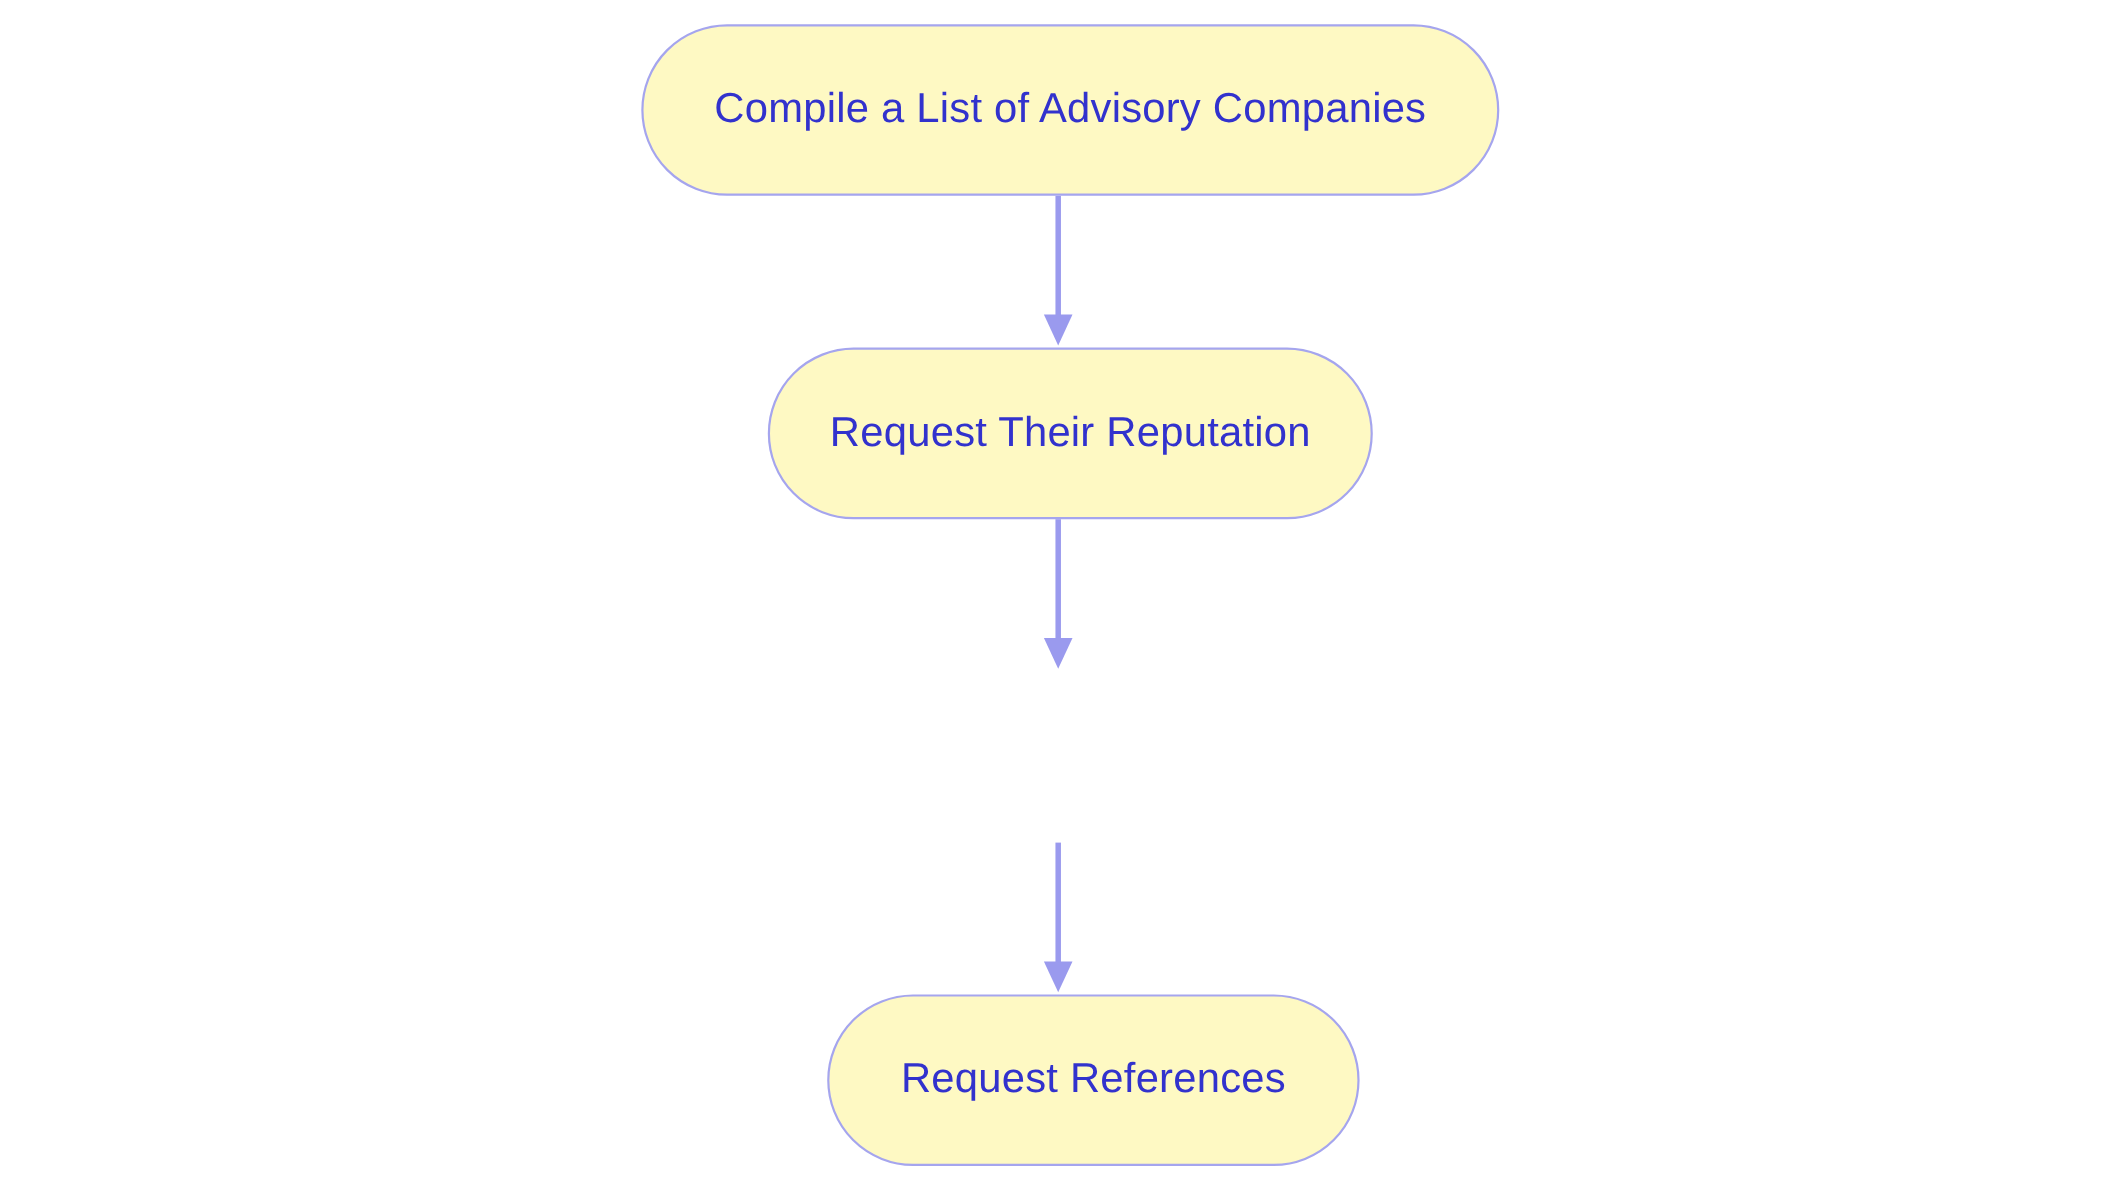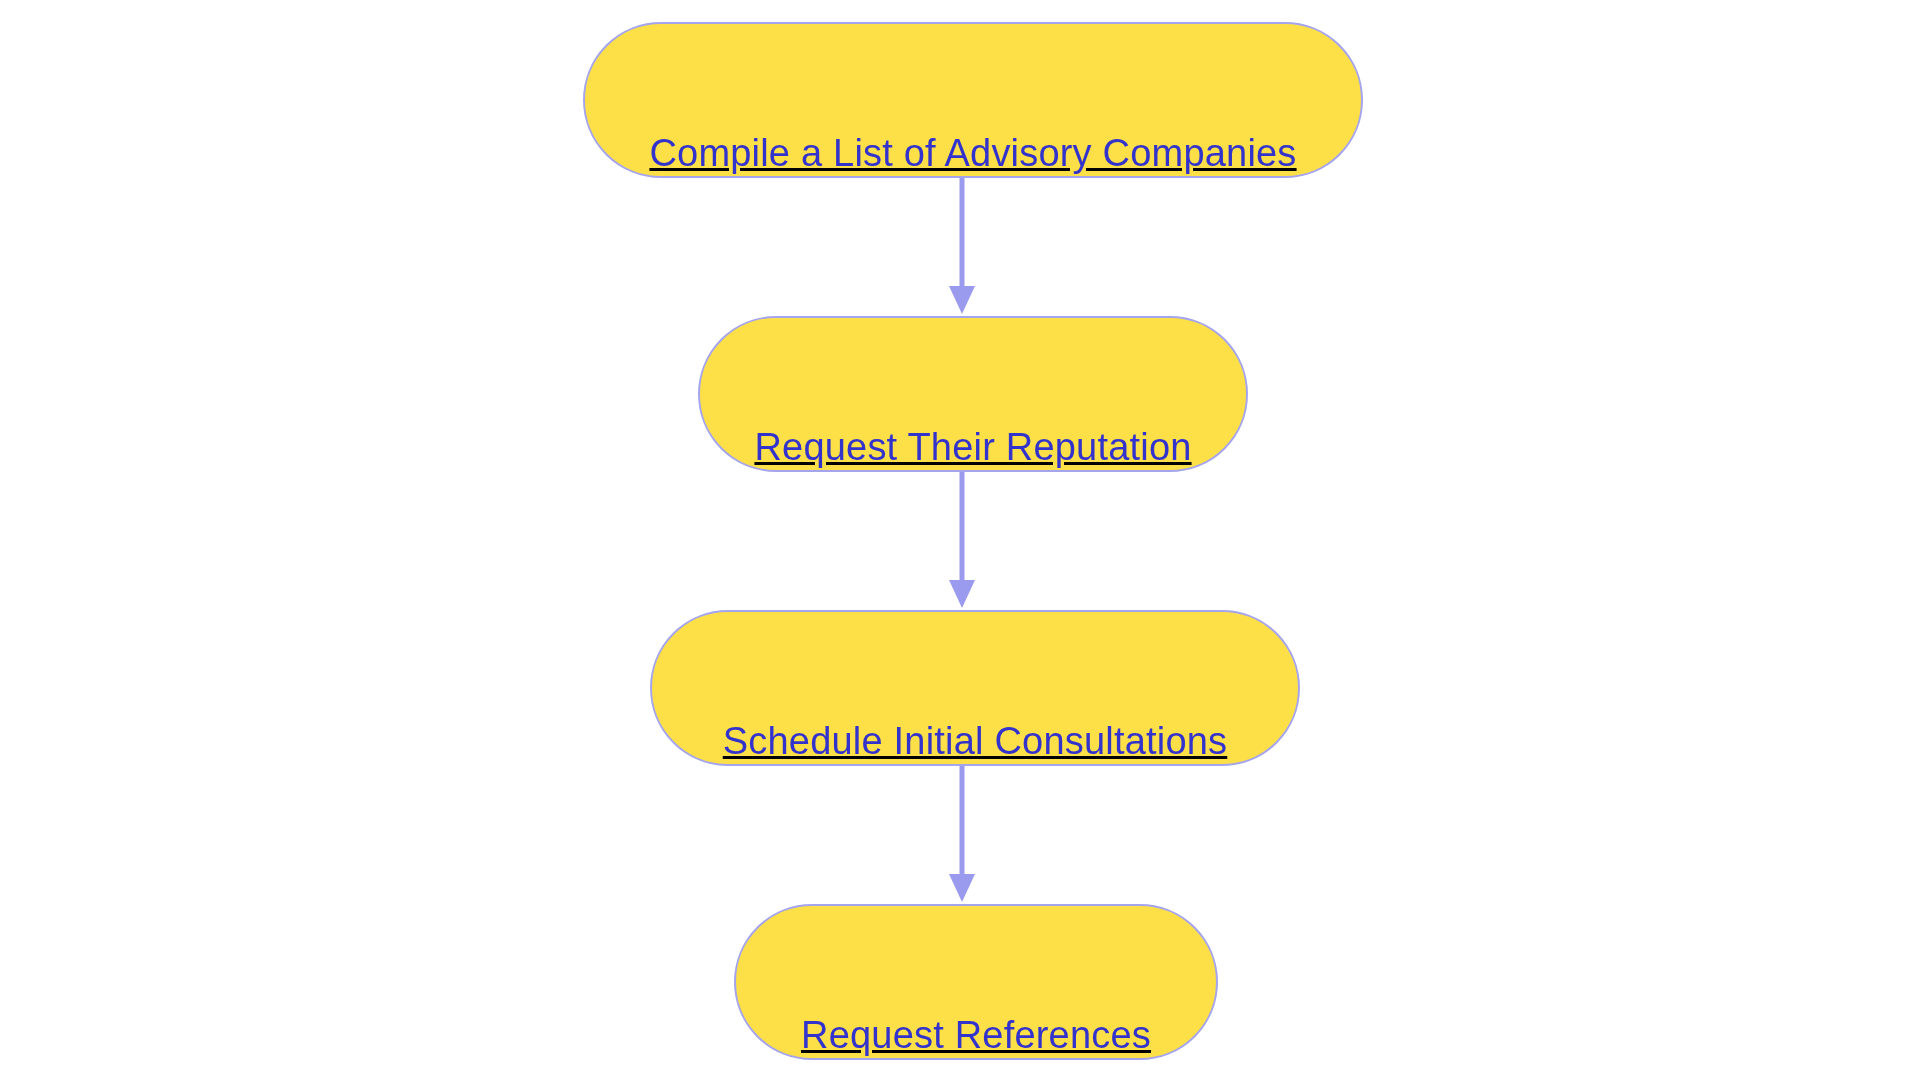--- a/index.html
+++ b/index.html
@@ -18,28 +18,27 @@
   #flowchart-canvas {
     position: relative;
     width: 1920px;
     height: 1083px;
     background: #ffffff;
   }
 
   .flow-node {
     position: absolute;
     box-sizing: border-box;
-    background: #fde047;
+    background: #fef9c3;
     border: 2px solid #a5a5ee;
     border-radius: 80px;
     display: flex;
-    align-items: flex-end;
+    align-items: center;
     justify-content: center;
     text-align: center;
-    text-decoration: underline;
   }
 
   .flow-node-label {
     color: #3232cd;
     font-family: "Liberation Sans", sans-serif;
     font-size: 38px;
     font-weight: 400;
     letter-spacing: 0.2px;
     line-height: 1.15;
     white-space: nowrap;
@@ -82,21 +81,18 @@
   </div>
 
   <div class="flow-node" style="left:583px; top:22px; width:780px; height:156px;">
     <span class="flow-node-label">Compile a List of Advisory Companies</span>
   </div>
 
   <div class="flow-node" style="left:698px; top:316px; width:550px; height:156px;">
     <span class="flow-node-label">Request Their Reputation</span>
   </div>
 
-  <div class="flow-node" style="left:650px; top:610px; width:650px; height:156px;">
-    <span class="flow-node-label">Schedule Initial Consultations</span>
-  </div>
 
-  <div class="flow-node" style="left:734px; top:904px; width:484px; height:156px;">
+  <div class="flow-node" style="left:752px; top:904px; width:484px; height:156px;">
     <span class="flow-node-label">Request References</span>
   </div>
 
 </div>
 
 </body></html>

